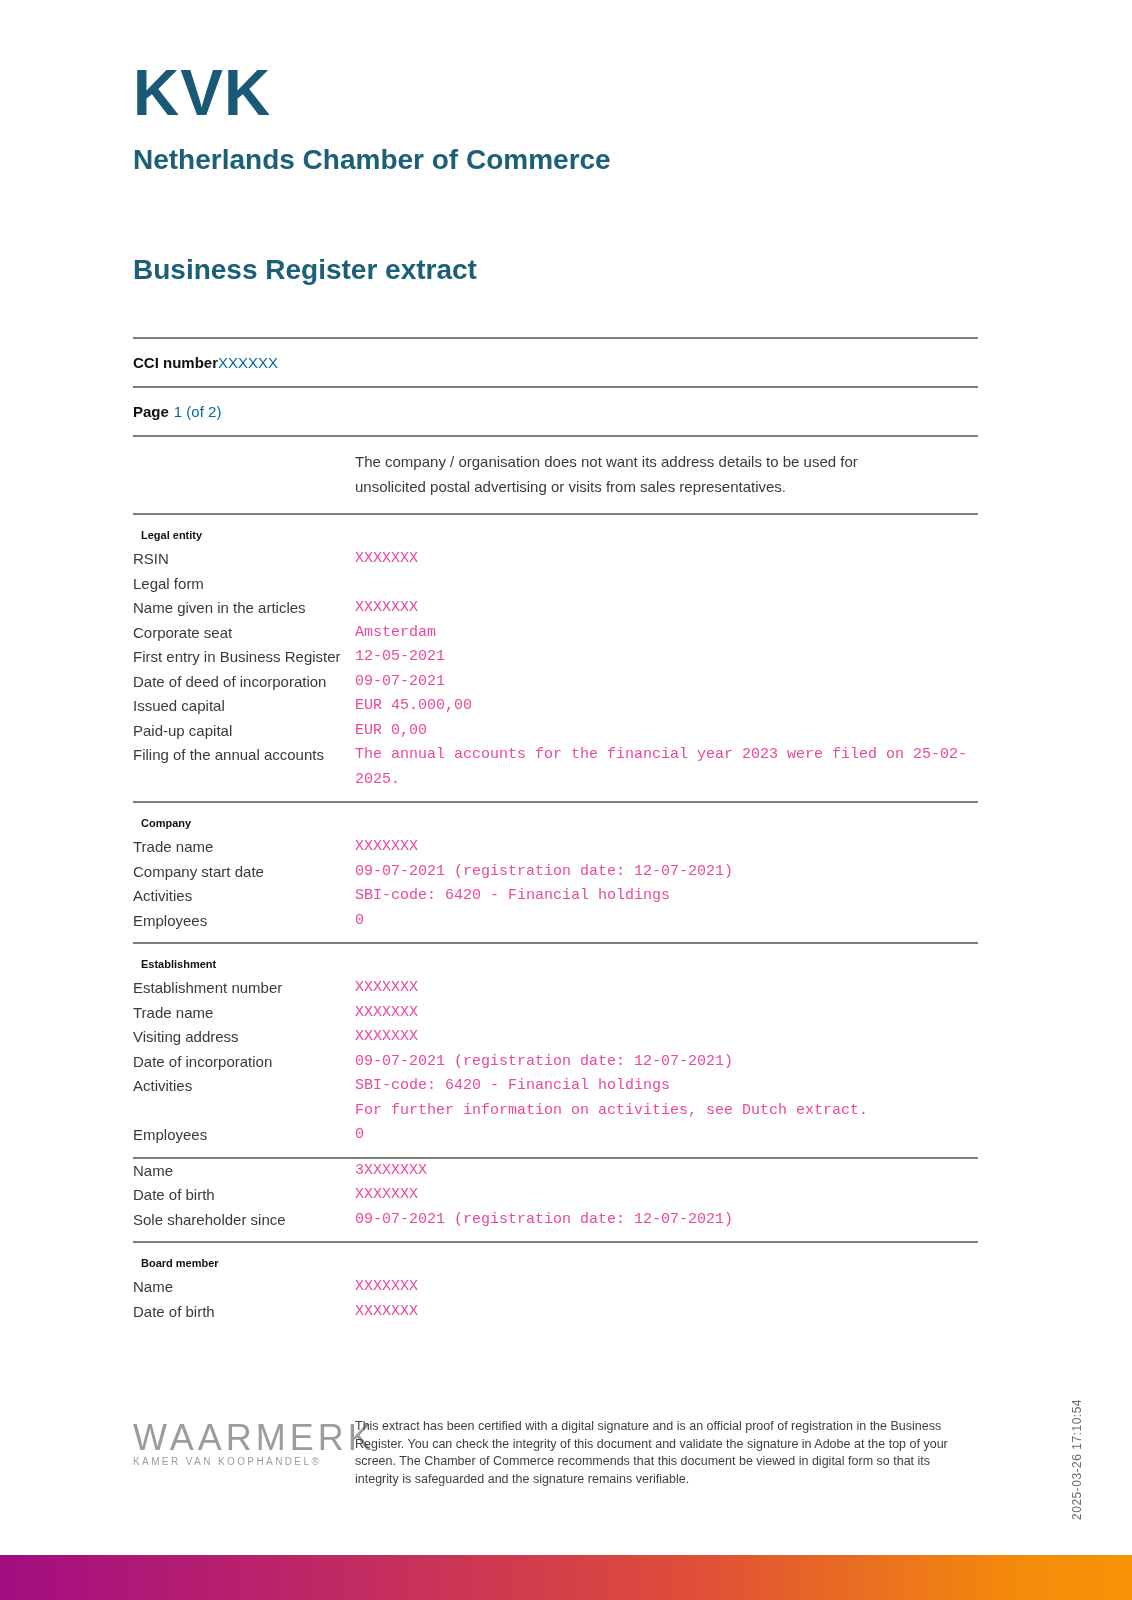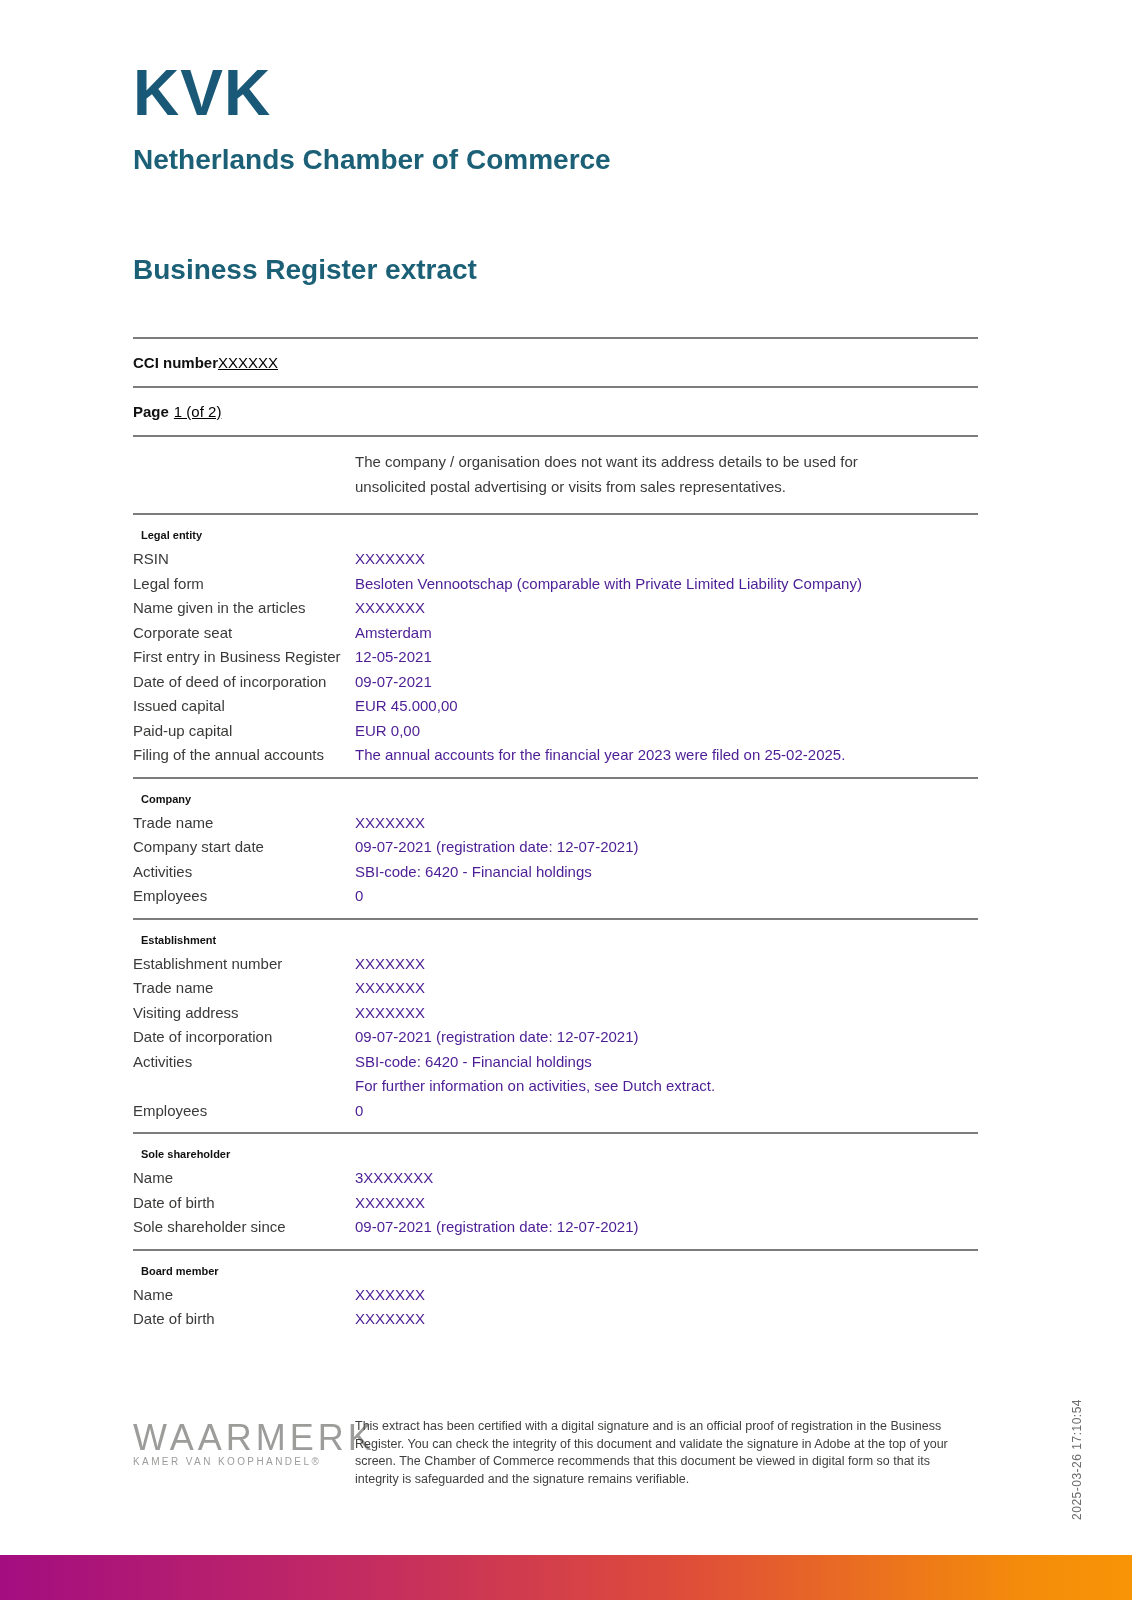--- a/index.html
+++ b/index.html
@@ -22,37 +22,37 @@
   }
   .doc-title { color:#1b6076; font-weight:700; font-size:28px; line-height:34px; }
   .doc-title.first { margin-top:76px; }
   .doc-title.second { margin-top:17px; }
 
   .rule { height:2px; background:#7c7c7c; }
   .rule.r-top { margin-top:50px; }
 
   .meta-row { padding:13px 0 13px 0; font-size:15px; line-height:21px; }
   .meta-row .lbl { font-weight:700; color:#111; }
-  .meta-row .val { color:#000000;text-decoration:underline; }
+  .meta-row .val { color:#0369a1; }
   .meta-row .val.spaced { margin-left:5px; }
 
   .notice { padding:12px 0 14px 0; }
   .notice .txt {
     margin-left:222px; width:570px;
     font-size:15px; line-height:25px; color:#3a3a39;
   }
 
   .section { padding-bottom:9px; }
   .section-title {
     padding:14px 0 6px 0;
     font-size:11px; font-weight:700; color:#111;margin-left:8px;
   }
   .row { display:flex; align-items:flex-start; font-size:15px; line-height:24.5px; }
   .row .label { width:222px; flex-shrink:0; padding-right:8px; color:#3a3a39; }
-  .row .value { flex:1; white-space:pre-line; color:#4c1d95; }
+  .row .value { flex:1; white-space:pre-line; color:#ec4899;font-family:Liberation Mono, monospace; }
 
   .footer { position:absolute; left:133px; top:1418px; width:845px; display:flex; }
   .waarmerk-block { width:222px; flex-shrink:0; padding-top:6px; }
   .waarmerk-main {
     font-size:36px; letter-spacing:4px; color:#9c9c9b; font-weight:400; line-height:28px;
   }
   .waarmerk-sub {
     margin-top:4px; font-size:10px; letter-spacing:2.4px; color:#9c9c9b;
   }
   .cert-text { width:618px; font-size:12.5px; line-height:17.5px; color:#3f3f3e; }
@@ -97,21 +97,20 @@
 
     <div class="rule"></div>
     <div class="section">
       <div class="section-title">Legal entity</div>
       <div class="row">
         <div class="label">RSIN</div>
         <div class="value">XXXXXXX</div>
       </div>
       <div class="row">
         <div class="label">Legal form</div>
-        <div class="value">Besloten Vennootschap (comparable with Private Limited Liability Company)</div>
       </div>
       <div class="row">
         <div class="label">Name given in the articles</div>
         <div class="value">XXXXXXX</div>
       </div>
       <div class="row">
         <div class="label">Corporate seat</div>
         <div class="value">Amsterdam</div>
       </div>
       <div class="row">
@@ -182,21 +181,20 @@
 For further information on activities, see Dutch extract.</div>
       </div>
       <div class="row">
         <div class="label">Employees</div>
         <div class="value">0</div>
       </div>
     </div>
 
     <div class="rule"></div>
     <div class="section">
-      <div class="section-title">Sole shareholder</div>
       <div class="row">
         <div class="label">Name</div>
         <div class="value">3XXXXXXX</div>
       </div>
       <div class="row">
         <div class="label">Date of birth</div>
         <div class="value">XXXXXXX</div>
       </div>
       <div class="row">
         <div class="label">Sole shareholder since</div>

